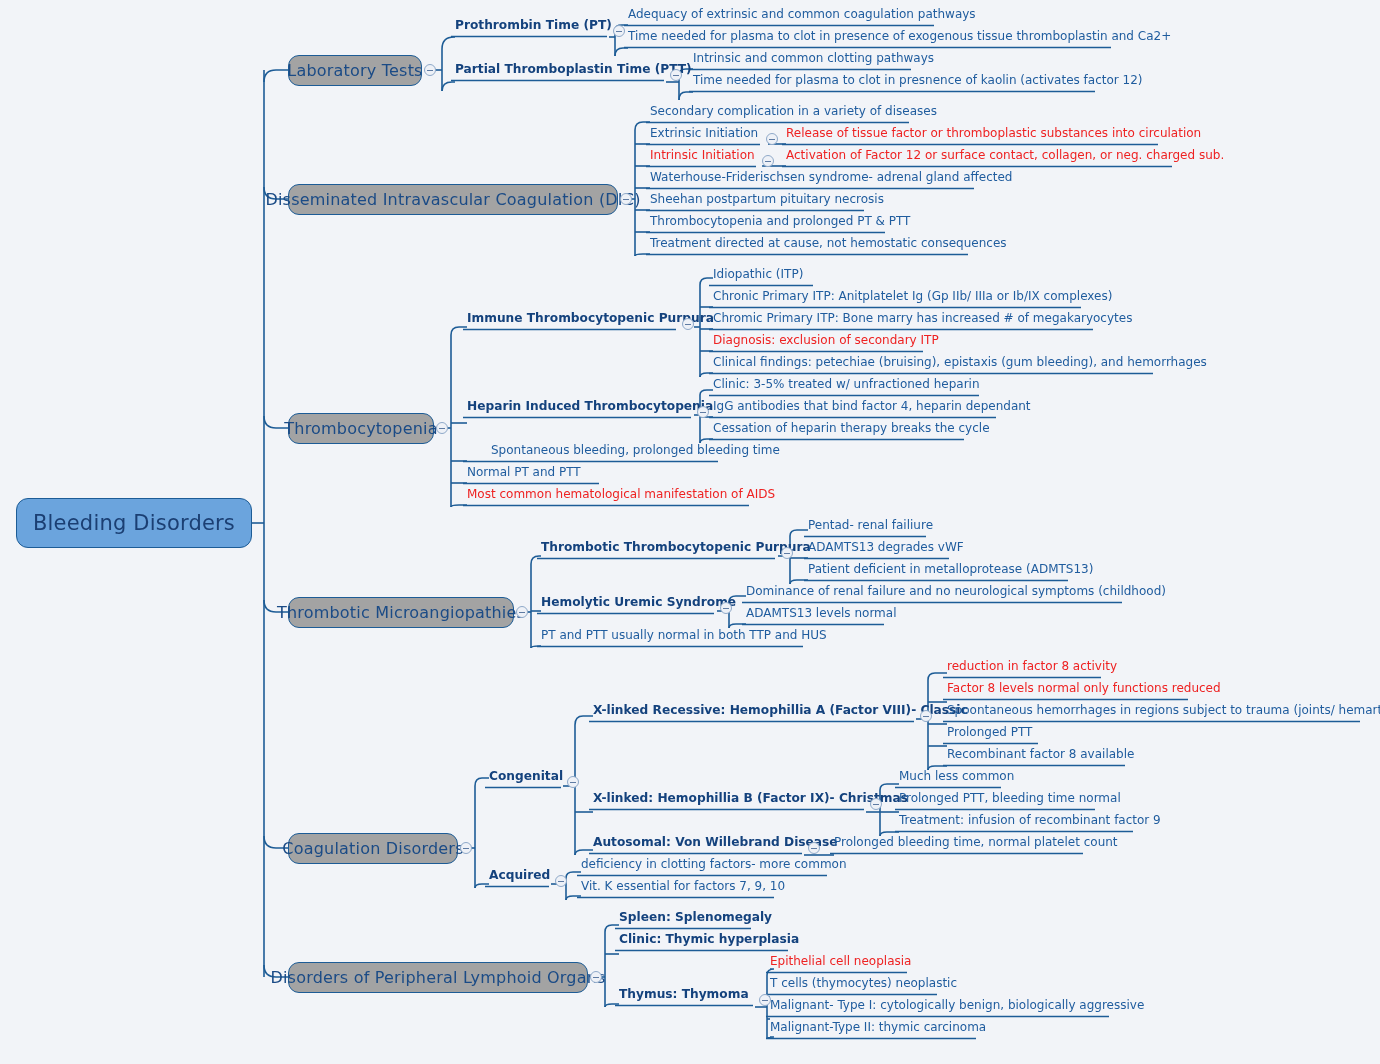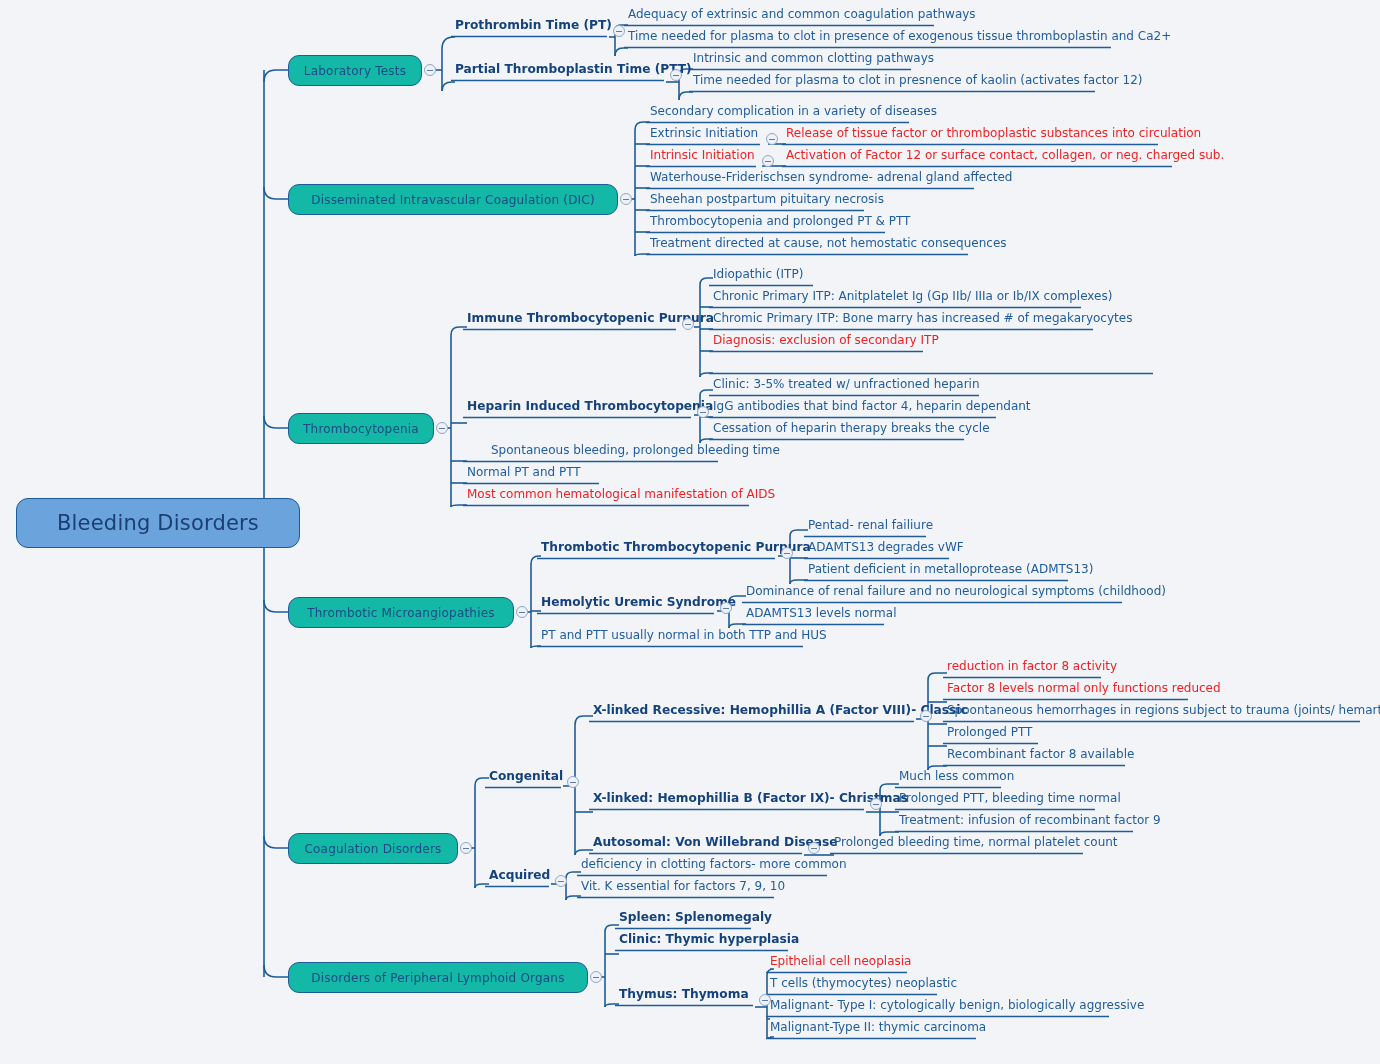--- a/index.html
+++ b/index.html
@@ -20,25 +20,25 @@
   .root-node{
     background:#6ba4dd;
     border:1.5px solid #1d5c96;
     border-radius:12px;
     color:#1b3f73;
     font-size:21px;
     display:flex;align-items:center;justify-content:center;
     letter-spacing:.2px;
   }
   .main-node{
-    background:#14b8a6;
+    background:#a3a3a3;
     border:1.5px solid #1d5c96;
     border-radius:11px;
     color:#1b4b86;
-    font-size:12px;
+    font-size:16px;
     display:flex;align-items:center;justify-content:center;
     padding:0 13px;
     letter-spacing:.2px;
   }
   
   .topic{
     position:absolute;
     font-size:12px;
     color:#1f5c9e;
     white-space:nowrap;
@@ -250,21 +250,21 @@
         <line x1="615" y1="928.5" x2="751" y2="928.5" stroke="#1d5c96" stroke-width="1.4"></line>
         <line x1="615" y1="950.5" x2="788" y2="950.5" stroke="#1d5c96" stroke-width="1.4"></line>
         <line x1="615" y1="1005.5" x2="753" y2="1005.5" stroke="#1d5c96" stroke-width="1.4"></line>
         <line x1="766" y1="972.5" x2="907" y2="972.5" stroke="#1d5c96" stroke-width="1.4"></line>
         <line x1="766" y1="994.5" x2="937" y2="994.5" stroke="#1d5c96" stroke-width="1.4"></line>
         <line x1="766" y1="1016.5" x2="1109" y2="1016.5" stroke="#1d5c96" stroke-width="1.4"></line>
         <line x1="766" y1="1038.5" x2="976" y2="1038.5" stroke="#1d5c96" stroke-width="1.4"></line>
       </g>
   </svg>
 
-  <div class="node root-node" id="root-node" style="left: 16px; top: 498px; width: 284px; height: 50px;">
+  <div class="node root-node" id="root-node" style="left: 16px; top: 498px; width: 236px; height: 50px;">
     <span>Bleeding Disorders</span>
   </div>
 
   <div class="node main-node" id="mn-lab" style="left: 288px; top: 55px; width: 134px; height: 31px;">
     <span>Laboratory Tests</span>
   </div>
   <div class="node main-node" id="mn-dic" style="left: 288px; top: 184px; width: 330px; height: 31px;">
     <span>Disseminated Intravascular Coagulation (DIC)</span>
   </div>
   <div class="node main-node" id="mn-thrombo" style="left: 288px; top: 413px; width: 146px; height: 31px;">
@@ -295,20 +295,21 @@
   <div class="topic" id="t-dic4" style="left: 650px; top: 171px;">Waterhouse-Friderischsen syndrome- adrenal gland affected</div>
   <div class="topic" id="t-dic5" style="left: 650px; top: 193px;">Sheehan postpartum pituitary necrosis</div>
   <div class="topic" id="t-dic6" style="left: 650px; top: 215px;">Thrombocytopenia and prolonged PT &amp; PTT</div>
   <div class="topic" id="t-dic7" style="left: 650px; top: 237px;">Treatment directed at cause, not hemostatic consequences</div>
 
   <div class="topic bold" id="t-itp" style="left: 467px; top: 312px;">Immune Thrombocytopenic Purpura</div>
   <div class="topic" id="t-itp1" style="left: 713px; top: 268px;">Idiopathic (ITP)</div>
   <div class="topic" id="t-itp2" style="left: 713px; top: 290px;">Chronic Primary ITP: Anitplatelet Ig (Gp IIb/ IIIa or Ib/IX complexes)</div>
   <div class="topic" id="t-itp3" style="left: 713px; top: 312px;">Chromic Primary ITP: Bone marry has increased # of megakaryocytes</div>
   <div class="topic red" id="t-itp4" style="left: 713px; top: 334px;">Diagnosis: exclusion of secondary ITP</div>
+  <div class="topic" id="t-itp5" style="left: 713px; top: 356px;">Clinical findings: petechiae (bruising), epistaxis (gum bleeding), and hemorrhages</div>
   <div class="topic bold" id="t-hit" style="left: 467px; top: 400px;">Heparin Induced Thrombocytopenia</div>
   <div class="topic" id="t-hit1" style="left: 713px; top: 378px;">Clinic: 3-5% treated w/ unfractioned heparin</div>
   <div class="topic" id="t-hit2" style="left: 713px; top: 400px;">IgG antibodies that bind factor 4, heparin dependant</div>
   <div class="topic" id="t-hit3" style="left: 713px; top: 422px;">Cessation of heparin therapy breaks the cycle</div>
   <div class="topic" id="t-th1" style="left: 491px; top: 444px;">Spontaneous bleeding, prolonged bleeding time</div>
   <div class="topic" id="t-th2" style="left: 467px; top: 466px;">Normal PT and PTT</div>
   <div class="topic red" id="t-th3" style="left: 467px; top: 488px;">Most common hematological manifestation of AIDS</div>
 
   <div class="topic bold" id="t-ttp" style="left: 541px; top: 541px;">Thrombotic Thrombocytopenic Purpura</div>
   <div class="topic" id="t-ttp1" style="left: 808px; top: 519px;">Pentad- renal failiure</div>

